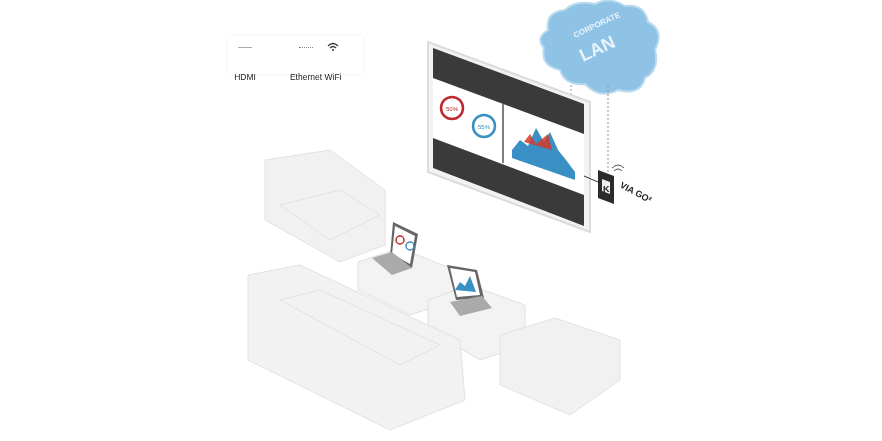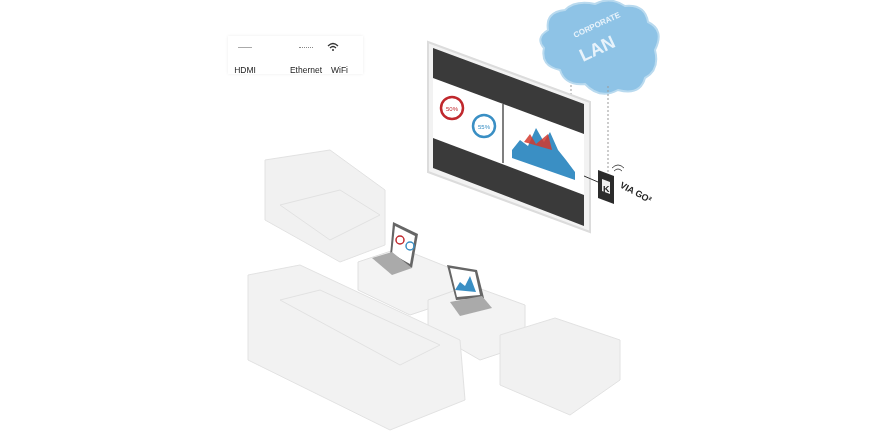--- a/index.html
+++ b/index.html
@@ -1,20 +1,20 @@
 <!DOCTYPE html>
 <html><head>
 <meta charset="utf-8">
 <style>
   html,body{margin:0;padding:0;background:#fff;}
   body{width:882px;height:441px;position:relative;overflow:hidden;font-family:"Liberation Sans",sans-serif;}
   .legend{position:absolute;left:228px;top:36px;width:135px;height:38px;background:#fff;box-shadow:0 0 3px rgba(0,0,0,0.08);}
   .legend-item{position:absolute;top:6px;text-align:center;font-size:8.5px;color:#222;}
   .legend-item .mark{height:10px;display:flex;align-items:center;justify-content:center;}
-  .legend-item span.lbl{display:block;margin-top:13px;}
+  .legend-item span.lbl{display:block;margin-top:20px;}
   .hdmi-line{width:14px;height:1px;background:#aaa;}
   .eth-line{width:14px;border-top:1px dotted #888;}
   svg.scene{position:absolute;left:0;top:0;}
   .cloud-text{font-family:"Liberation Sans",sans-serif;font-weight:bold;fill:#e8f3fb;}
   .via-label{position:absolute;left:623px;top:180px;font-size:9px;font-weight:bold;color:#222;transform:rotate(28deg);transform-origin:left top;}
 </style>
 </head>
 <body>
 
 <div class="legend">
@@ -23,21 +23,21 @@
         <div class="hdmi-line"></div>
       </div>
     <span class="lbl">HDMI</span>
   </div>
   <div class="legend-item" style="left:56px;width:44px;">
     <div class="mark">
         <div class="eth-line"></div>
       </div>
     <span class="lbl">Ethernet</span>
   </div>
-  <div class="legend-item" style="left:90px;width:30px;text-align:right;">
+  <div class="legend-item" style="left:90px;width:30px;">
     <div class="mark">
       <svg width="12" height="10" viewBox="0 0 12 10">
         <path d="M1 4 Q6 -1 11 4" stroke="#333" stroke-width="1.2" fill="none"></path>
         <path d="M3 6 Q6 3 9 6" stroke="#333" stroke-width="1.2" fill="none"></path>
         <circle cx="6" cy="8" r="1" fill="#333"></circle>
       </svg>
     </div>
     <span class="lbl">WiFi</span>
   </div>
 </div>

